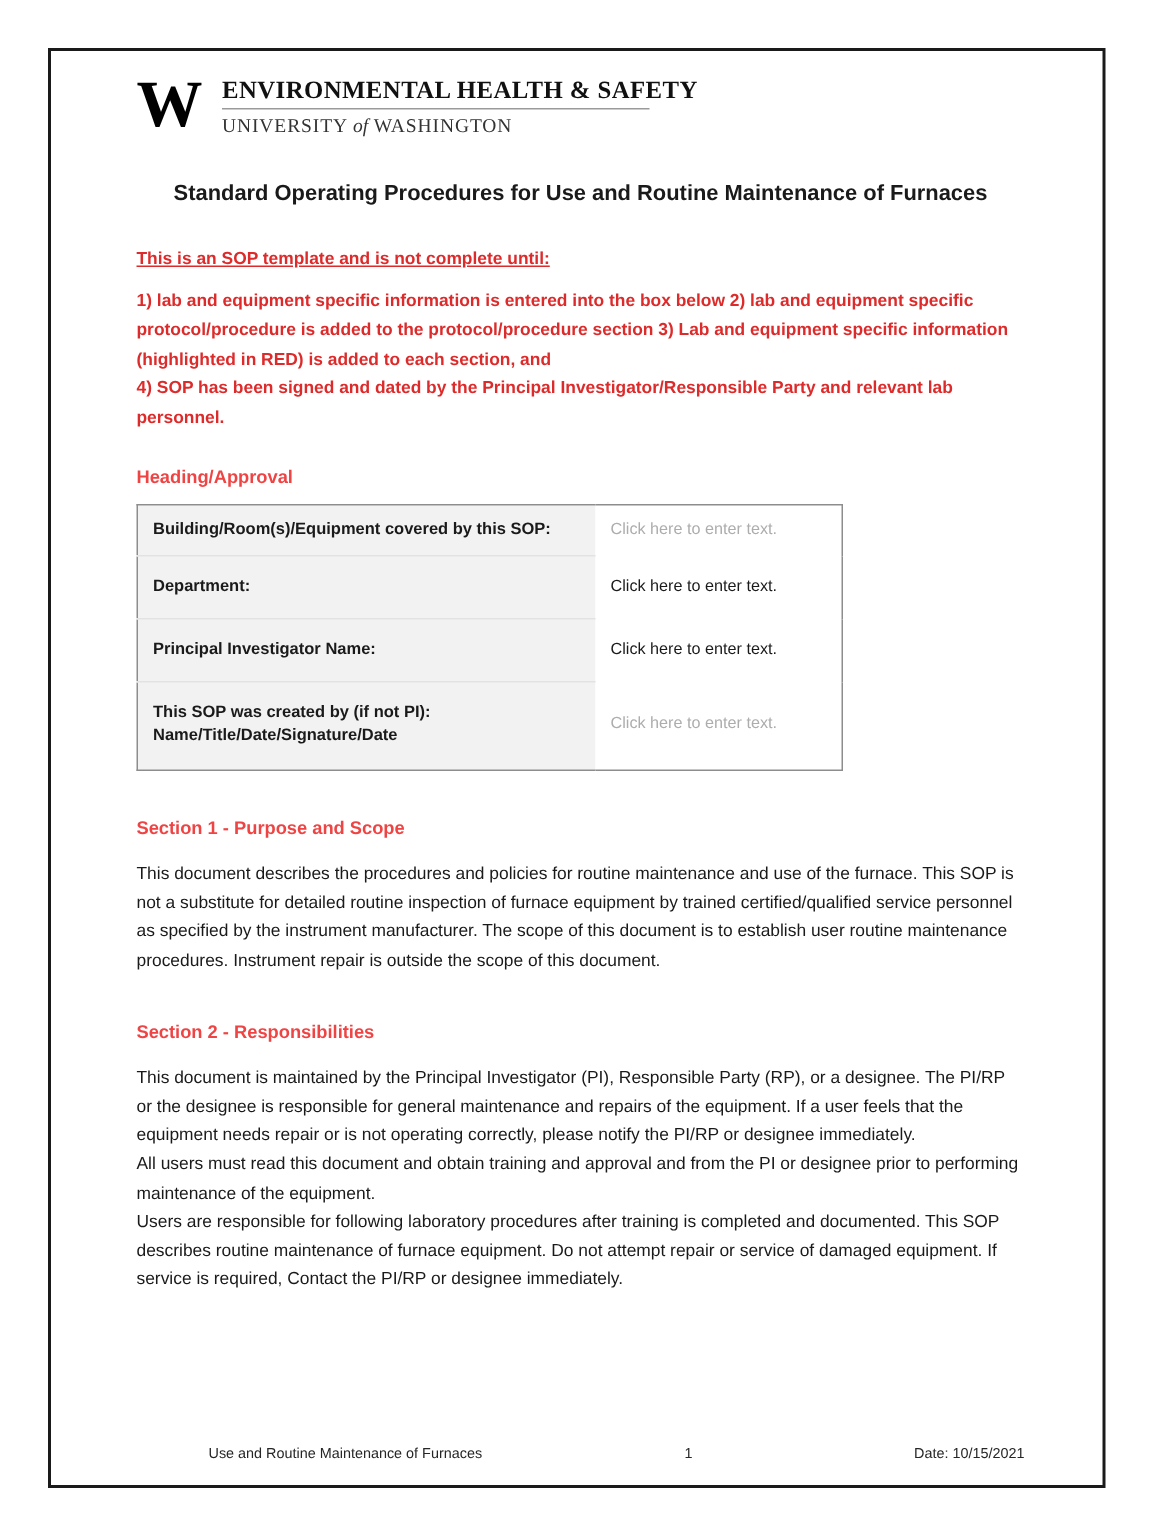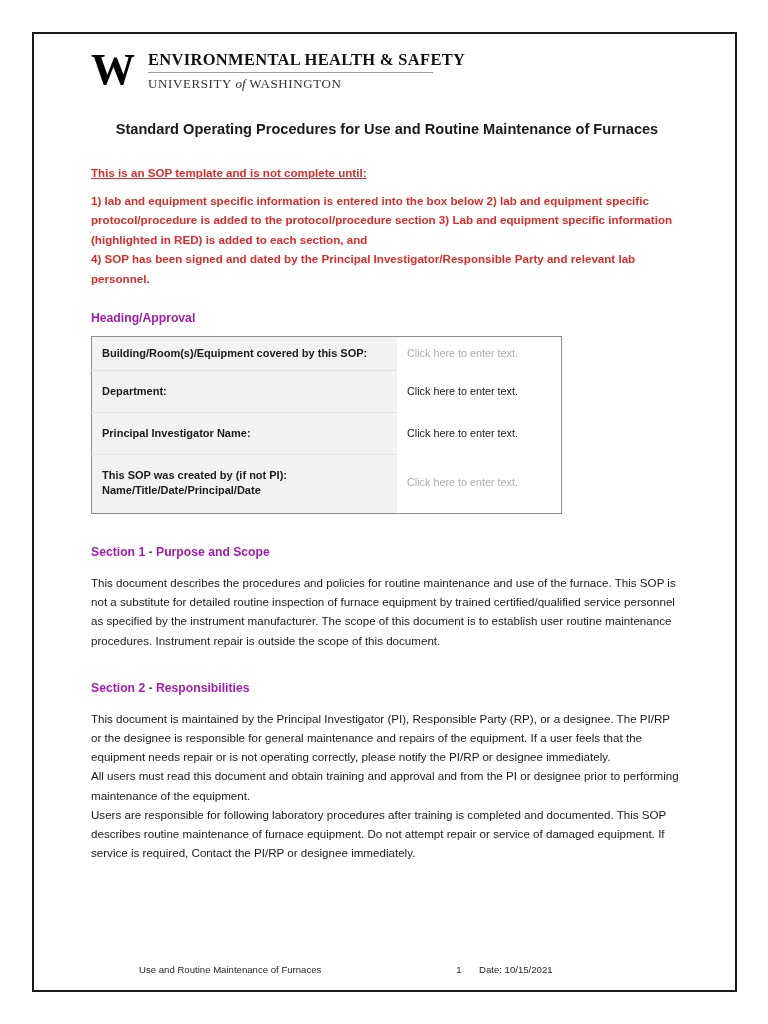--- a/index.html
+++ b/index.html
@@ -114,21 +114,21 @@
     margin-bottom: 8px;
   }
   .notice-body p {
     margin: 0;
   }
 
   
   .sec-head {
     font-size: 12.2px;
     font-weight: bold;
-    color: #a21caf;
+    color: #ef4444;
     line-height: 16px;
   }
   .heading-approval {
     margin-top: 22px;
     margin-bottom: 10px;
   }
 
   
   .sop-table {
     width: 471px;
@@ -178,21 +178,21 @@
     bottom: 14px;
     width: 592px;
     display: flex;
     align-items: center;
     font-size: 9.6px;
     color: #262626;
     line-height: 13px;
   }
   .footer-left  { flex: 0 0 300px; text-align: left; margin-left: 48px; }
   .footer-mid   { flex: 0 0 40px; text-align: center; }
-  .footer-right { flex: 1 1 auto; }
+  .footer-right { flex: 1 1 auto; text-align: right; }
 </style>
 </head>
 <body>
 
 <div class="page-wrap">
   <div class="page-border">
     <div class="page-inner">
 
       <div class="masthead">
         <div class="uw-logo">W</div>
@@ -229,21 +229,21 @@
             <td class="label">Department:</td>
             <td class="value dark">Click here to enter text.</td>
           </tr>
           <tr class="row-tall">
             <td class="label">Principal Investigator Name:</td>
             <td class="value dark">Click here to enter text.</td>
           </tr>
           <tr class="row-xtall">
             <td class="label label-two-line">
               <div>This SOP was created by (if not PI):</div>
-              <div>Name/Title/Date/Principal/Date</div>
+              <div>Name/Title/Date/Signature/Date</div>
             </td>
             <td class="value grey">Click here to enter text.</td>
           </tr>
         </tbody>
       </table>
 
       <div class="section">
         <div class="sec-head">Section 1 - Purpose and Scope</div>
         <div class="body-text">
           <p>This document describes the procedures and policies for routine maintenance and use of the furnace. This SOP is not a substitute for detailed routine inspection of furnace equipment by trained certified/qualified service personnel as specified by the instrument manufacturer. The scope of this document is to establish user routine maintenance procedures. Instrument repair is outside the scope of this document.</p>

